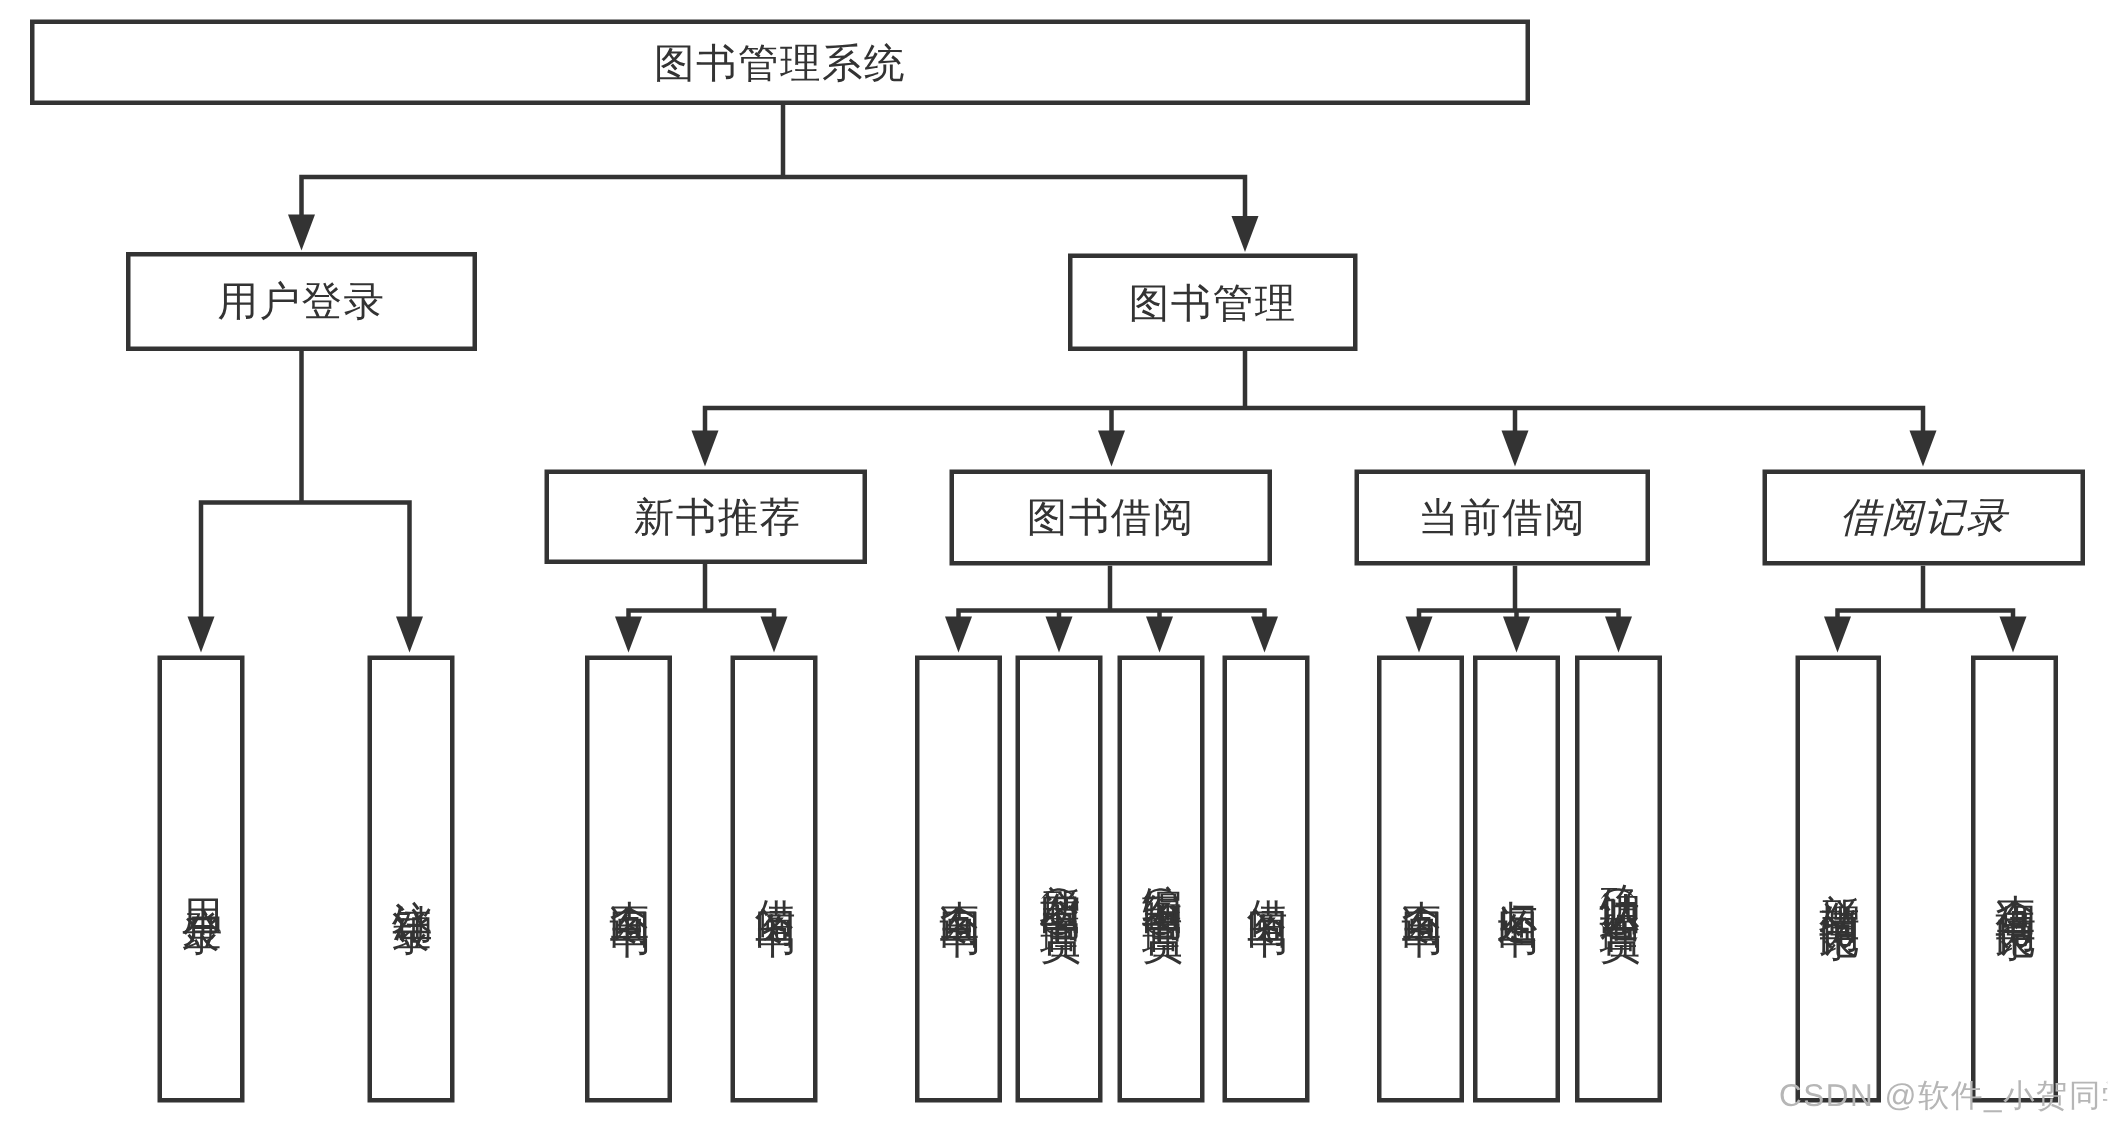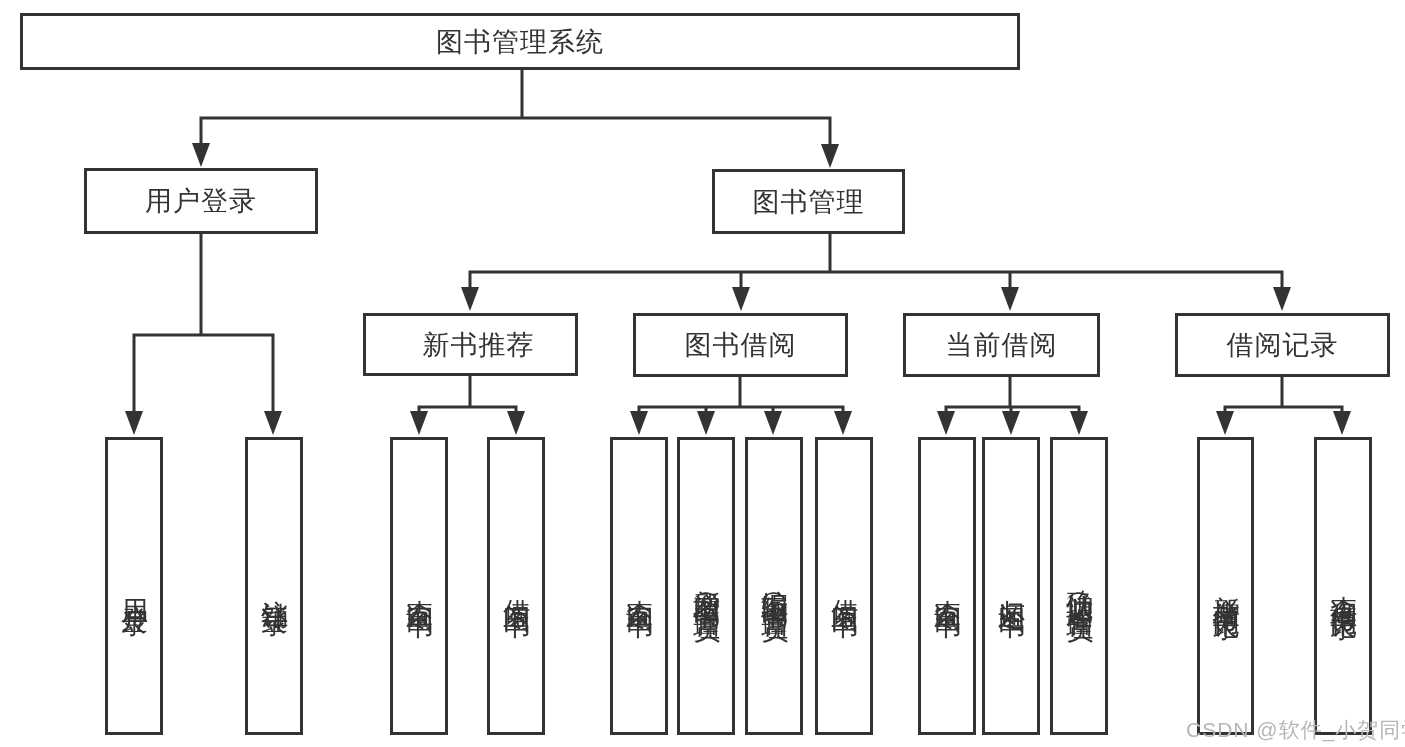--- a/index.html
+++ b/index.html
@@ -40,21 +40,21 @@
     white-space: normal;
     line-height: 1.1;
   }
   
   .n-root   { left: 20px;   top: 13px;  width: 1000px; height: 57px; }
   .n-login  { left: 84px;   top: 168px; width: 234px;  height: 66px; }
   .n-mgmt   { left: 712px;  top: 169px; width: 193px;  height: 65px; }
   .n-newbk  { left: 363px;  top: 313px; width: 215px;  height: 63px; padding-left: 16px; }
   .n-borrow { left: 633px;  top: 313px; width: 215px;  height: 64px; }
   .n-curr   { left: 903px;  top: 313px; width: 197px;  height: 64px; }
-  .n-record { left: 1175px; top: 313px; width: 215px;  height: 64px; }
+  .n-record { left: 1175px; top: 313px; width: 215px;  height: 64px; font-style: italic; }
   .leaf     { top: 437px; height: 298px; width: 58px; }
   .lf-1  { left: 105px;  }
   .lf-2  { left: 245px;  }
   .lf-3  { left: 390px;  }
   .lf-4  { left: 487px;  }
   .lf-5  { left: 610px;  }
   .lf-6  { left: 677px;  }
   .lf-7  { left: 745px;  }
   .lf-8  { left: 815px;  }
   .lf-9  { left: 918px;  }

